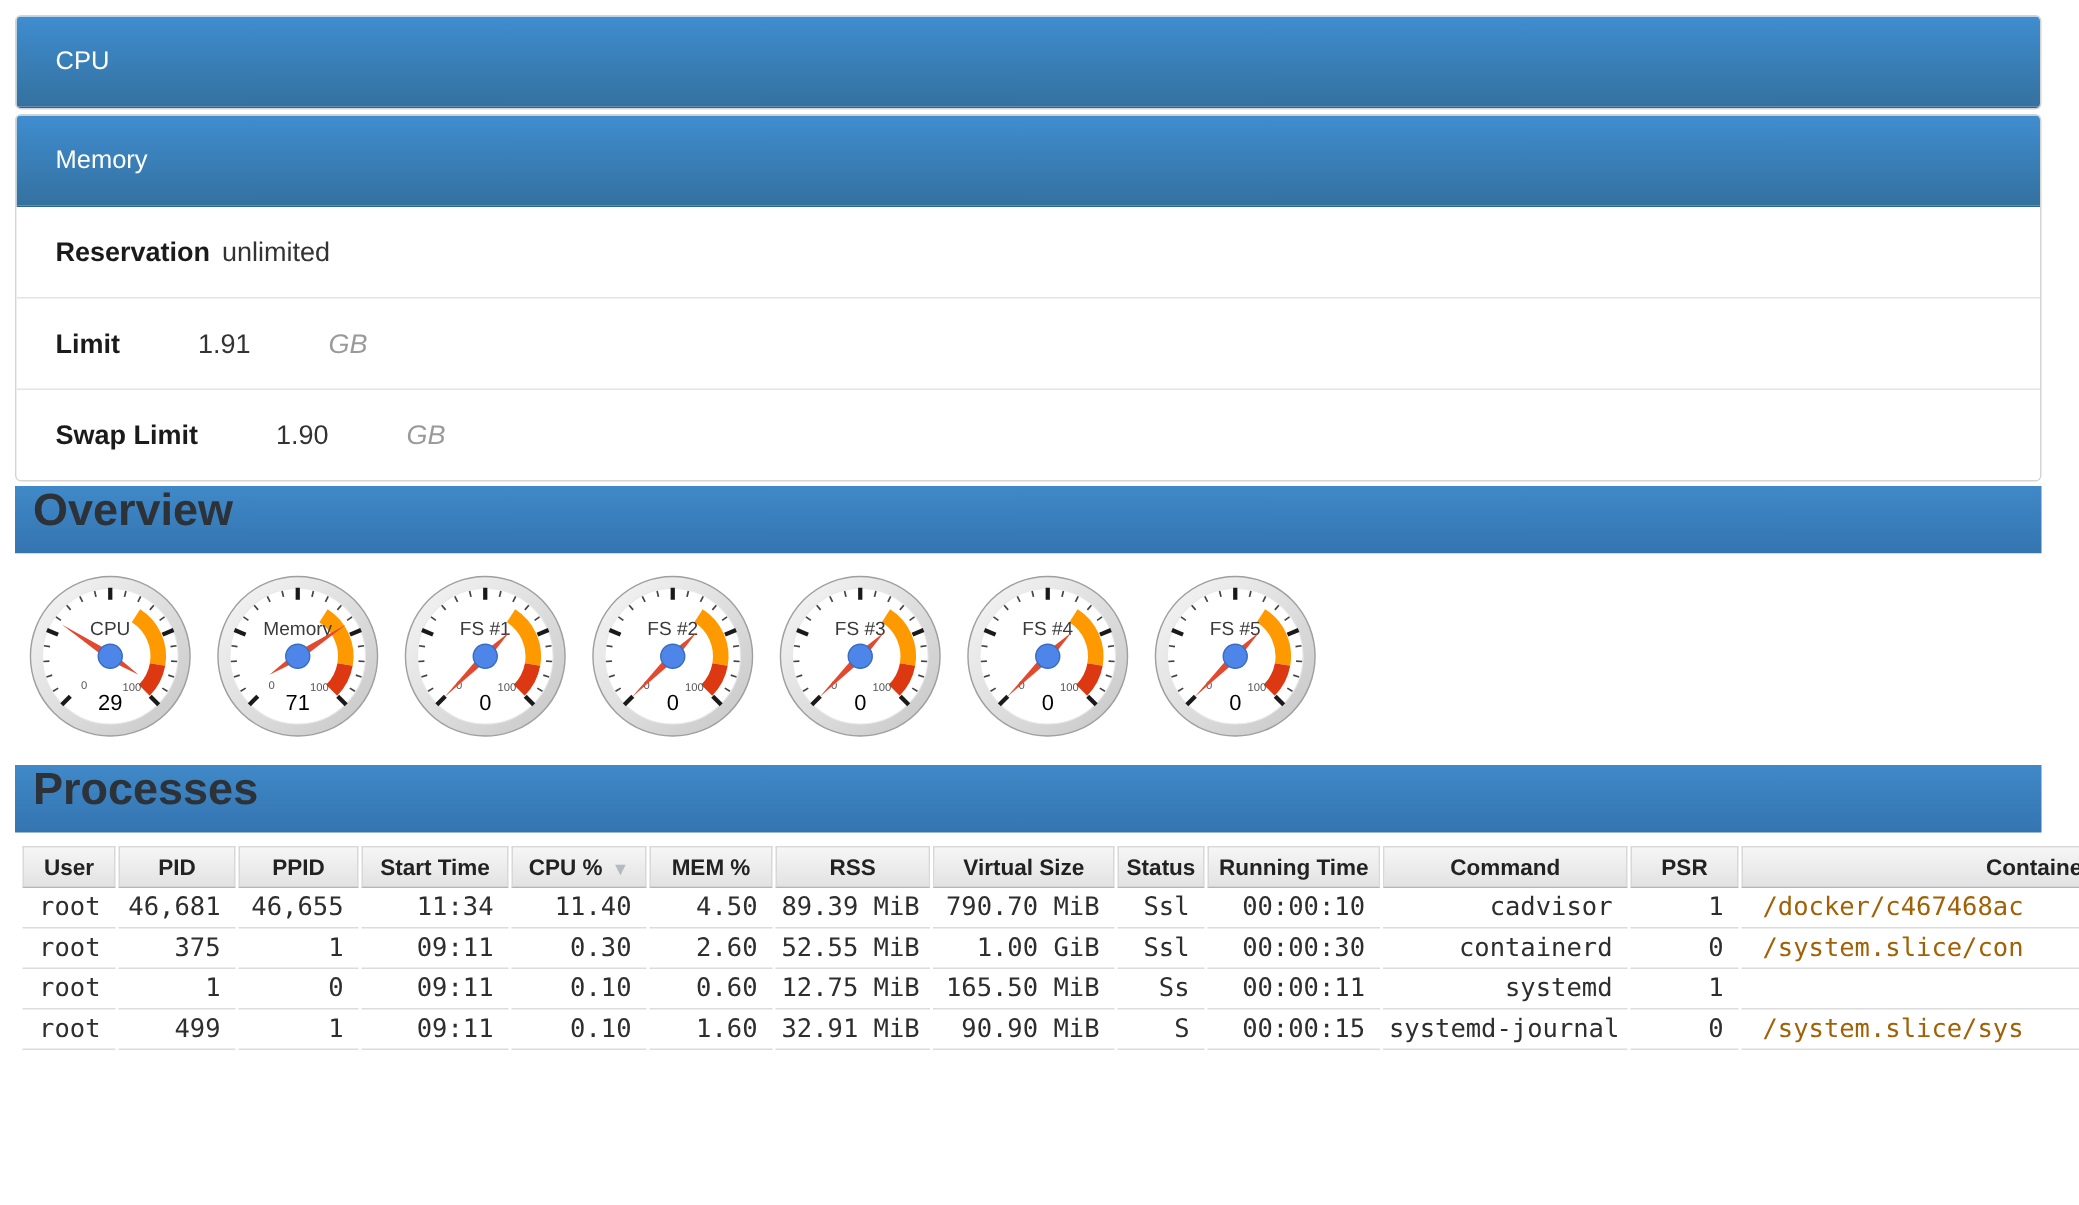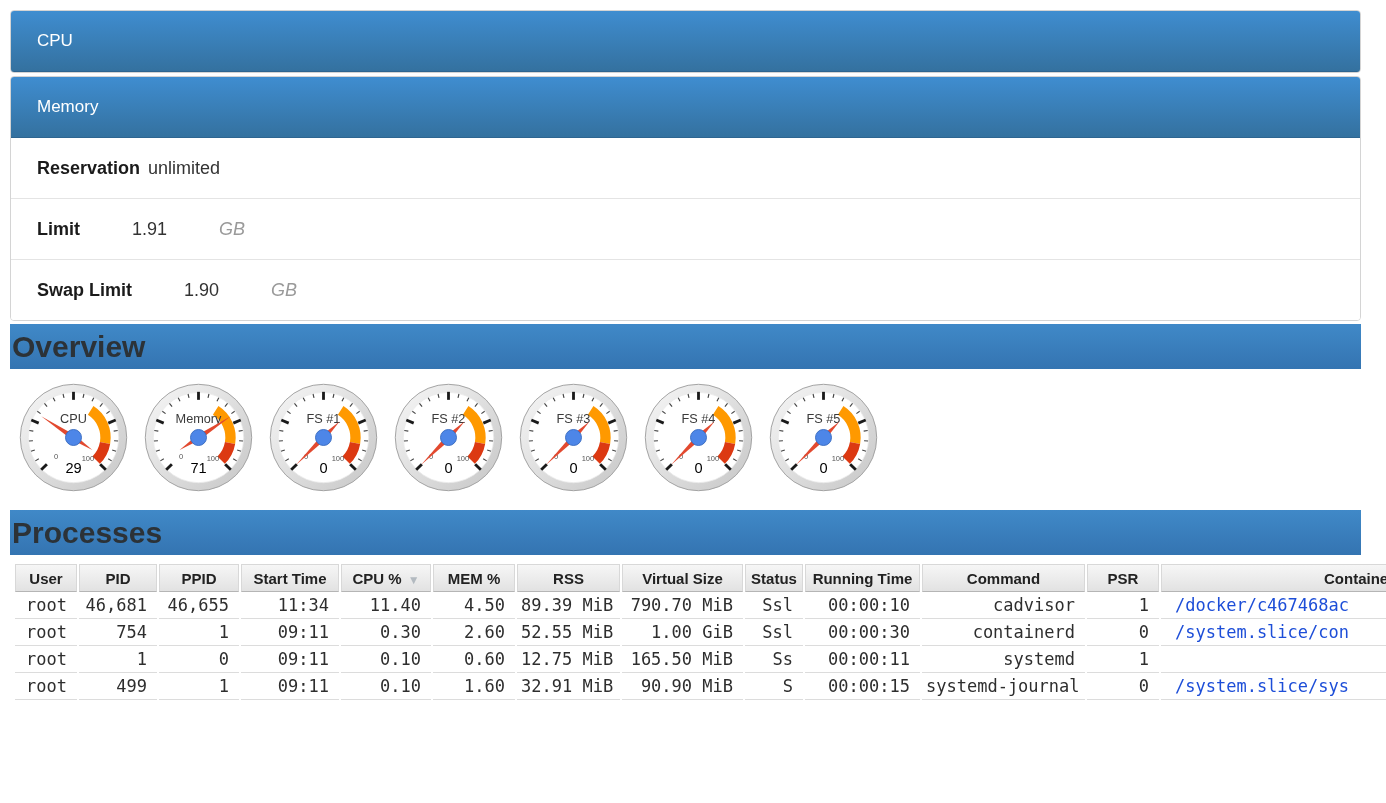--- a/index.html
+++ b/index.html
@@ -22,21 +22,21 @@
   }
   .panel-item + .panel-item{border-top:1px solid #e4e4e4;gap:44px;}
   .item-label{font-weight:bold;color:#1b1b1b;margin-right:8px;}
   .item-value{color:#333;}
   .item-unit{font-style:italic;color:#9a9a9a;margin-left:8px;}
   .item-unit:empty{display:none;}
 
   
   .usage-h{font-size:31px;font-weight:bold;color:#1c1c1c;margin:7px 0 9px 0;line-height:1.2;}
   .section-bar{
-    height:45px;display:flex;align-items:center;padding-left:2px;
+    height:45px;display:flex;align-items:flex-start;padding-left:12px;
     background:linear-gradient(180deg,#4089c8,#3474b1);
     font-size:30px;font-weight:bold;color:#2c3237;
   }
   .section-bar.processes{margin-top:2px;}
 
   
   .gauges-row{display:flex;gap:12px;padding:12px 0 14px 7px;background:#fff;}
   .gauge{width:113px;height:113px;}
 
   
@@ -50,21 +50,21 @@
     font-family:"Liberation Sans",sans-serif;font-size:15px;font-weight:bold;color:#222;
     background:linear-gradient(180deg,#f6f6f6,#e2e2e2);
     border:1px solid #d8d8d8;border-bottom:1px solid #b5b5b5;
     padding:4px 2px;text-align:center;height:18px;white-space:nowrap;overflow:hidden;
   }
   table.proc td{
     padding:2px 10px 2px 4px;text-align:right;height:22px;
     border-bottom:1px solid #dcdcdc;white-space:nowrap;overflow:hidden;
   }
   table.proc td.container-cell{text-align:left;padding-left:14px;padding-right:0;}
-  a.container-link{color:#1d4ed8;text-decoration:none;cursor:pointer;}
+  a.container-link{color:#a16207;text-decoration:none;cursor:pointer;}
   .sort-arrow{color:#b3bac0;font-size:12px;margin-left:6px;font-family:"Liberation Sans",sans-serif;}
 </style>
 </head>
 <body>
 
 <svg width="0" height="0" style="position:absolute" aria-hidden="true">
   <defs>
     <linearGradient id="ringGrad" x1="0" y1="0" x2="1" y2="1">
       <stop offset="0%" stop-color="#f7f7f7"></stop>
       <stop offset="100%" stop-color="#c6c6c6"></stop>
@@ -388,21 +388,21 @@
           <td>89.39 MiB</td>
           <td>790.70 MiB</td>
           <td>Ssl</td>
           <td>00:00:10</td>
           <td>cadvisor</td>
           <td>1</td>
           <td class="container-cell"><a class="container-link">/docker/c467468ac</a></td>
         </tr>
         <tr>
           <td>root</td>
-          <td>754</td>
+          <td>375</td>
           <td>1</td>
           <td>09:11</td>
           <td>0.30</td>
           <td>2.60</td>
           <td>52.55 MiB</td>
           <td>1.00 GiB</td>
           <td>Ssl</td>
           <td>00:00:30</td>
           <td>containerd</td>
           <td>0</td>

